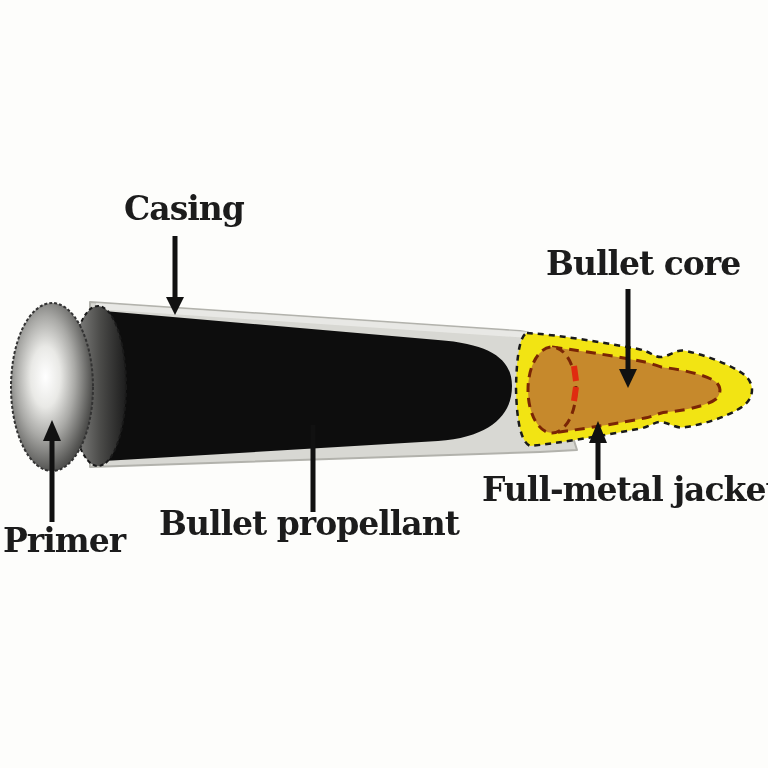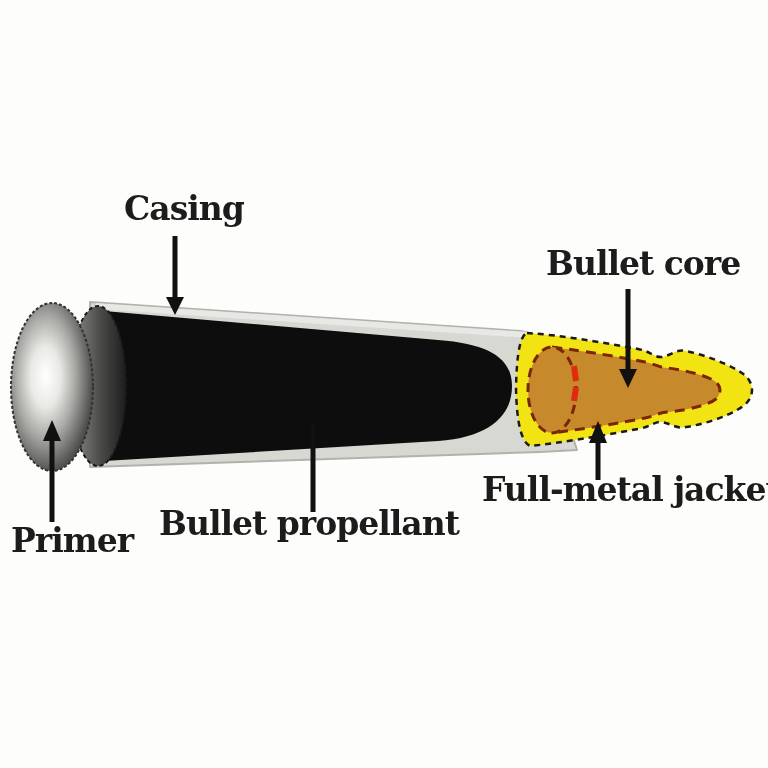--- a/index.html
+++ b/index.html
@@ -112,19 +112,19 @@
     <g fill="#111111">
       <rect x="595.5" y="440" width="5" height="40"></rect>
       <path d="M 598,421 L 589,443 L 607,443 Z"></path>
     </g>
   </svg>
 
   <div class="lbl" style="left:124px; top:192px;">Casing</div>
 
   <div class="lbl" style="left:546px; top:247px;text-align:center;">Bullet core</div>
 
-  <div class="lbl" style="left:11px; top:524px;">Primer</div>
+  <div class="lbl" style="left:3px; top:524px;">Primer</div>
 
   <div class="lbl" style="left:159px; top:507px;">Bullet propellant</div>
 
   <div class="lbl" style="left:482px; top:473px;">Full-metal jacket</div>
 
 </div>
 
 </body></html>

